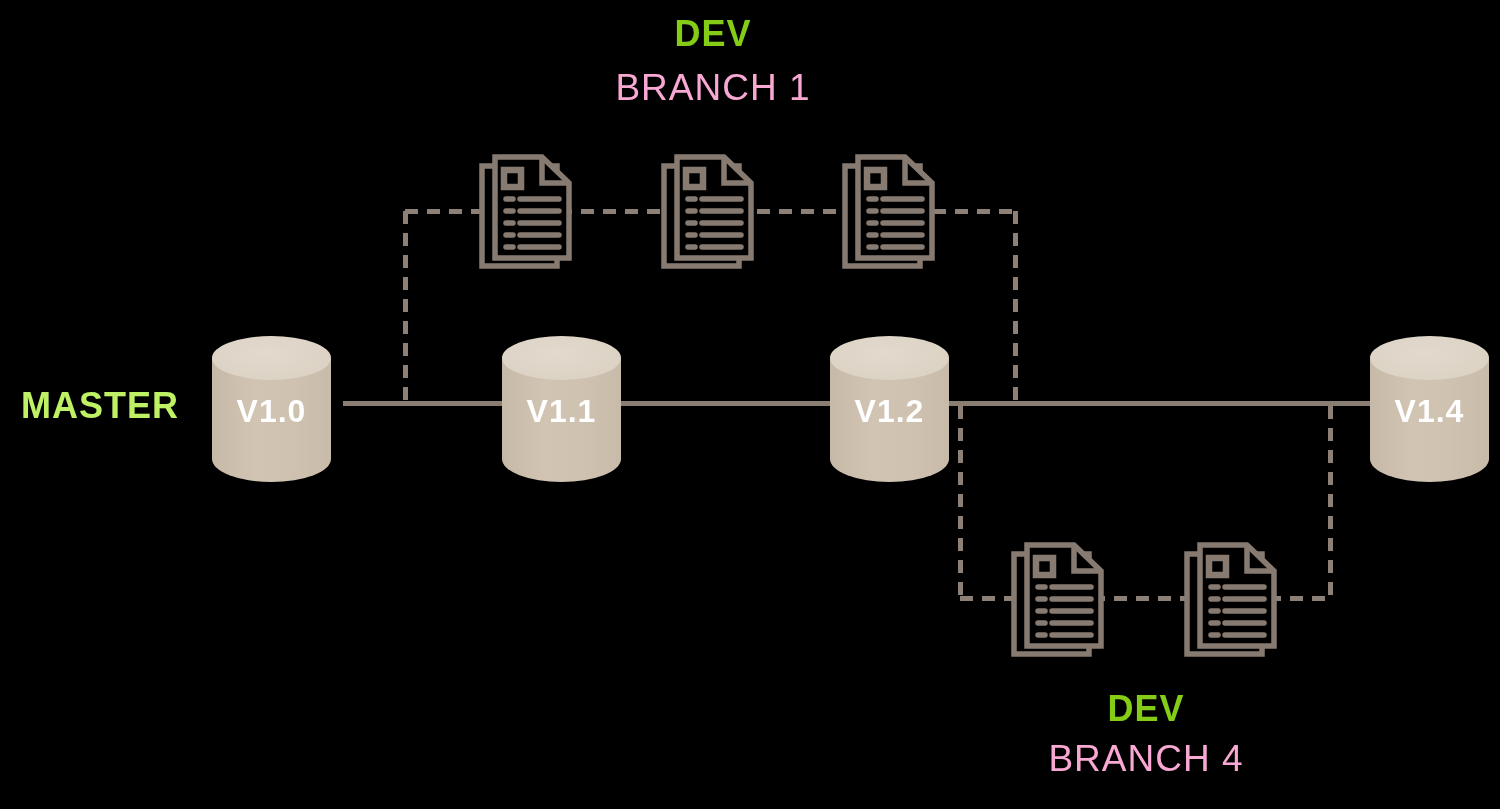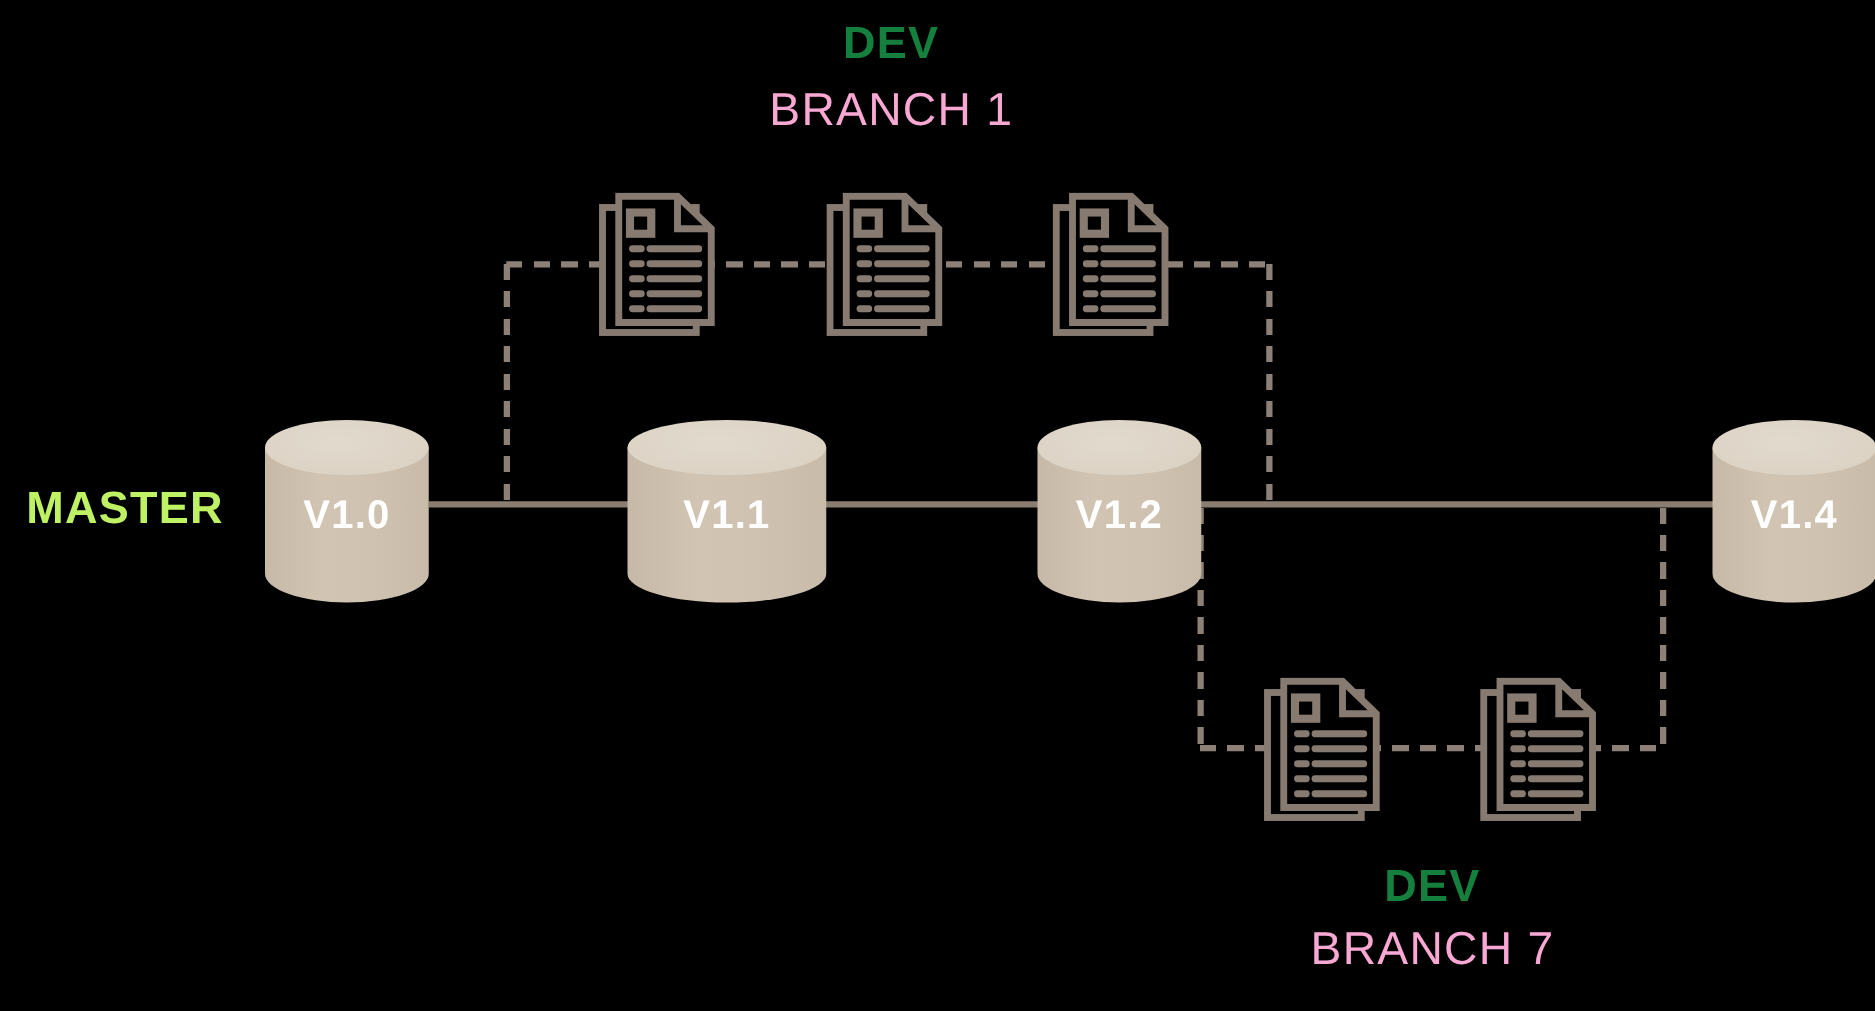--- a/index.html
+++ b/index.html
@@ -31,23 +31,23 @@
     background: repeating-linear-gradient(to bottom, #8d8177 0 13px, transparent 13px 22px);
   }
   .b1-left  { left: 403px;  top: 211px; height: 193px; }
   .b1-right { left: 1013px; top: 211px; height: 193px; }
   .b1-horiz { left: 405px;  top: 209px; width: 612px; }
   .b2-left  { left: 958px;  top: 406px; height: 192px; }
   .b2-right { left: 1328px; top: 406px; height: 192px; }
   .b2-horiz { left: 960px;  top: 596px; width: 372px; }
 
   
-  .cylinder { position: absolute; width: 131px; height: 146px; top: 336px; z-index: 3; }
+  .cylinder { position: absolute; width: 119px; height: 146px; top: 336px; z-index: 3; }
   .cyl-v10 { left: 212px; }
-  .cyl-v11 { left: 502px; padding-left: 28px; }
+  .cyl-v11 { left: 502px; }
   .cyl-v12 { left: 830px; }
   .cyl-v13 { left: 1080px; }
   .cyl-v14 { left: 1370px; }
   .cyl-body {
     position: absolute; left: 0; right: 0; top: 22px; bottom: 0;
     background: linear-gradient(90deg, #c6b9a8 0%, #d1c4b2 35%, #cfc2b0 65%, #c8bbaa 100%);
     border-radius: 0 0 50% 50% / 0 0 23px 23px;
   }
   .cyl-top {
     position: absolute; left: 0; right: 0; top: 0; height: 44px;
@@ -60,21 +60,21 @@
     color: #ffffff; font-size: 32px; font-weight: bold;
     letter-spacing: 1px;
   }
 
   
   .text-label { position: absolute; text-align: center; z-index: 4; line-height: 1.1; }
   .master-label {
     left: 10px; top: 386px; width: 180px;
     color: #bef264; font-size: 36px; font-weight: bold; letter-spacing: 1px;
   }
-  .branch-title    { color: #15803d; font-size: 36px; font-weight: bold; letter-spacing: 1px; }
+  .branch-title    { color: #84cc16; font-size: 36px; font-weight: bold; letter-spacing: 1px; }
   .branch-subtitle { color: #f9a8d4; font-size: 37px; font-weight: normal; letter-spacing: 1px; }
   .b1-title    { left: 613px;  top: 14px;  width: 200px; }
   .b1-subtitle { left: 613px;  top: 68px;  width: 200px; }
   .b2-title    { left: 1046px; top: 689px; width: 200px; }
   .b2-subtitle { left: 1046px; top: 739px; width: 200px; }
 
   
   .doc-icon { position: absolute; width: 100px; height: 116px; z-index: 2; }
   .doc-b1-1 { left: 479px;  top: 154px; }
   .doc-b1-2 { left: 661px;  top: 154px; }
@@ -164,15 +164,15 @@
   </div>
   <div class="cylinder cyl-v14">
     <div class="cyl-body"></div>
     <div class="cyl-top"></div>
     <div class="cyl-label">V1.4</div>
   </div>
 
   <div class="text-label branch-title b1-title">DEV</div>
   <div class="text-label branch-subtitle b1-subtitle">BRANCH 1</div>
   <div class="text-label branch-title b2-title">DEV</div>
-  <div class="text-label branch-subtitle b2-subtitle">BRANCH 7</div>
+  <div class="text-label branch-subtitle b2-subtitle">BRANCH 4</div>
 
 </div>
 
 </body></html>

